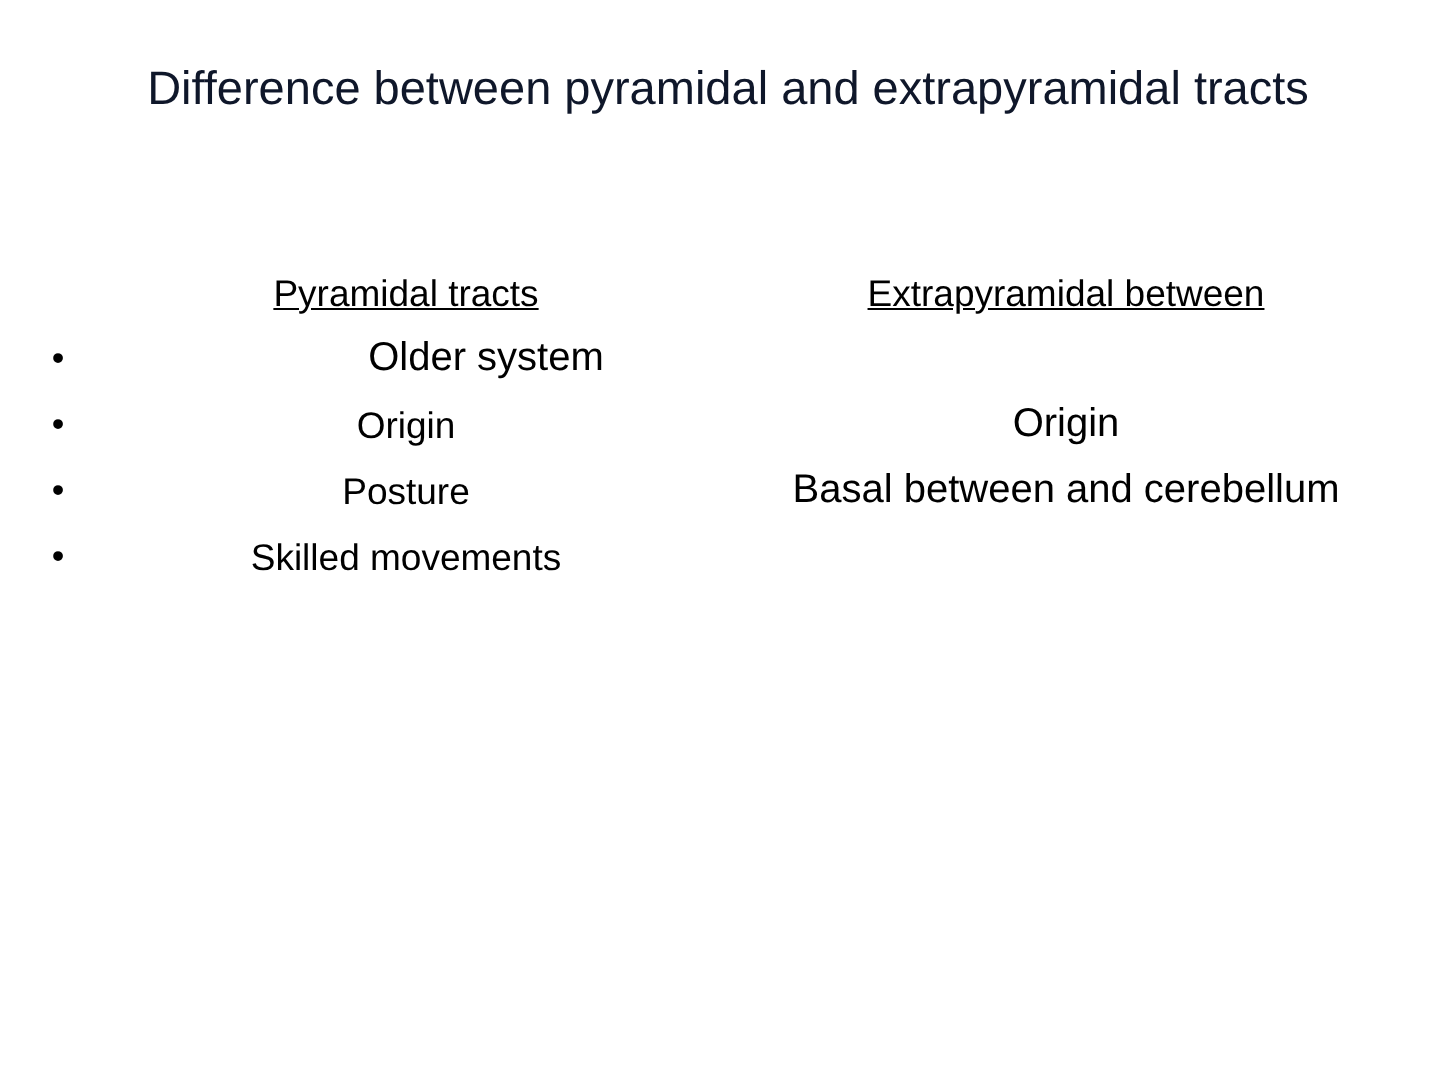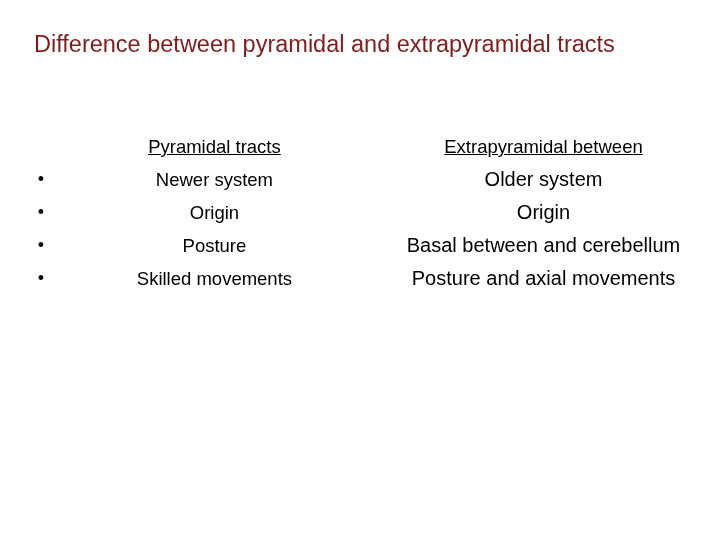--- a/index.html
+++ b/index.html
@@ -18,36 +18,36 @@
     position: relative;
     width: 728px;
     height: 546px;
     background: #ffffff;
   }
   .slide-title {
     position: absolute;
     top: 26px;
     left: 34px;
     width: 660px;
+    text-align: center;
     font-size: 23.5px;
     line-height: 36px;
-    color: #7f1d1d;
+    color: #0f172a;
     font-weight: normal;
   }
   .content {
     position: absolute;
     top: 130px;
     left: 0;
     width: 728px;
   }
   .row {
     display: flex;
     align-items: center;
     height: 33px;
-    padding-left: 12px;
   }
   .bullet-col {
     width: 58px;
     text-align: center;
     font-size: 18px;
     line-height: 33px;
     color: #000000;
   }
   .col-left {
     width: 290px;
@@ -82,37 +82,35 @@
   <div class="content">
 
     <div class="row header-row">
       <div class="spacer-bullet"></div>
       <div class="col-left"><span class="underline">Pyramidal tracts</span></div>
       <div class="col-right"><span class="underline">Extrapyramidal between</span></div>
     </div>
 
     <div class="row">
       <div class="bullet-col">•</div>
-      <div class="col-left">Newer system</div>
       <div class="col-right">Older system</div>
     </div>
 
     <div class="row">
       <div class="bullet-col">•</div>
       <div class="col-left">Origin</div>
       <div class="col-right">Origin</div>
     </div>
 
     <div class="row">
       <div class="bullet-col">•</div>
       <div class="col-left">Posture</div>
       <div class="col-right">Basal between and cerebellum</div>
     </div>
 
     <div class="row">
       <div class="bullet-col">•</div>
       <div class="col-left">Skilled movements</div>
-      <div class="col-right">Posture and axial movements</div>
     </div>
 
   </div>
 
 </div>
 
 </body></html>

